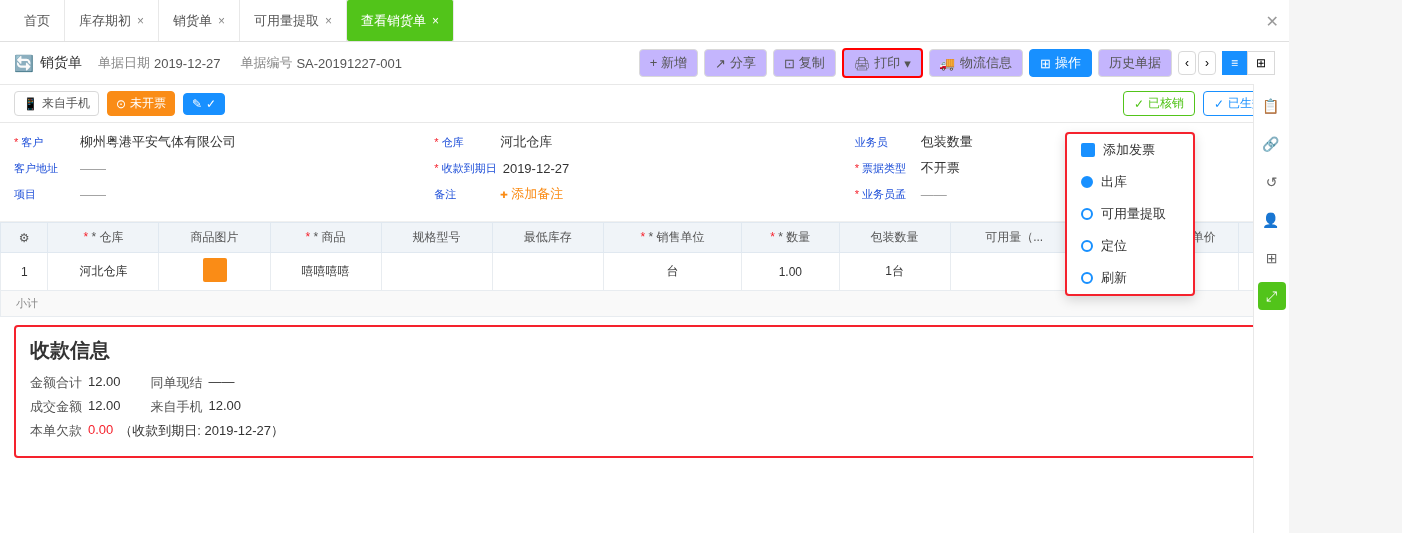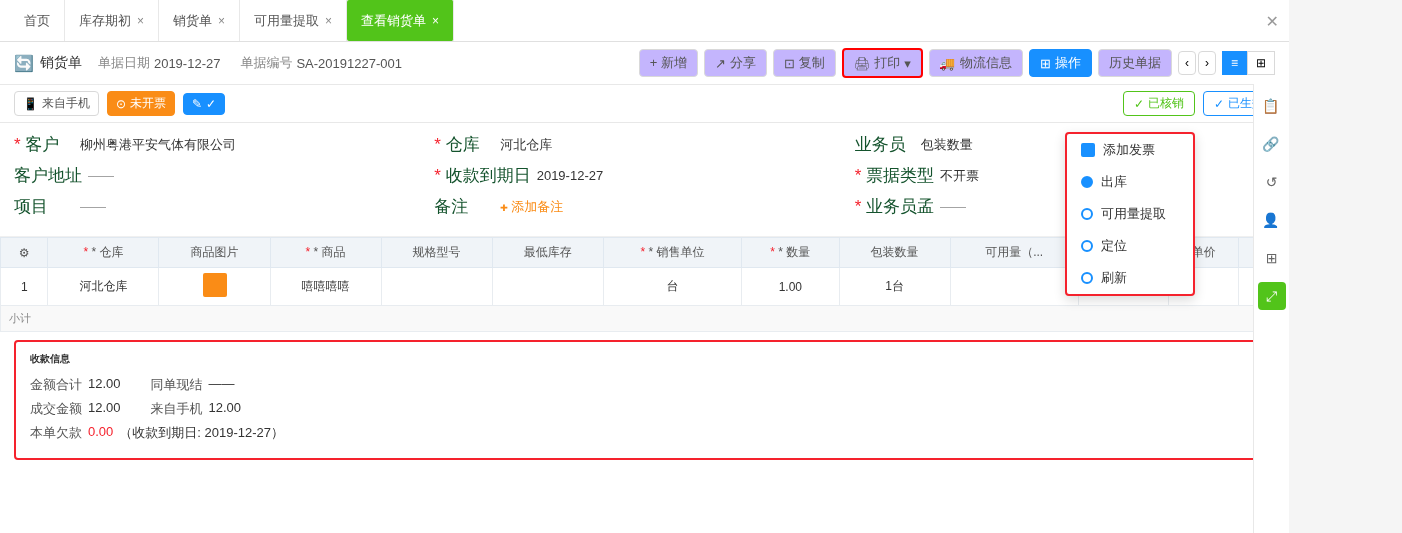--- a/index.html
+++ b/index.html
@@ -89,21 +89,21 @@
     .form-section {
       padding: 10px 14px; background: #fff; border-bottom: 1px solid #f0f0f0;
     }
     .form-row {
       display: flex; align-items: center; gap: 0; margin-bottom: 8px;
     }
     .form-group {
       display: flex; align-items: center; flex: 1; gap: 6px;
     }
     .form-label {
-      font-size: 17px; color: #14532d; white-space: nowrap; min-width: 60px;
+      font-size: 11px; color: #1d4ed8; white-space: nowrap; min-width: 60px;
     }
     .form-label.required::before {
       content: "* "; color: #f5222d;
     }
     .form-value {
       font-size: 13px; color: #333;
     }
     .form-value.gray { color: #999; }
     .add-note-btn {
       display: flex; align-items: center; gap: 3px; color: #fa8c16;
@@ -125,21 +125,21 @@
     }
     .data-table tr.subtotal td { background: #f9f9f9; font-size: 11px; color: #888; }
     .required-col::before { content: "* "; color: #f5222d; }
     .product-thumb { width: 24px; height: 24px; background: #fa8c16; border-radius: 2px; display: inline-block; }
 
     
     .bottom-panel {
       padding: 10px 14px; border: 2px solid #f5222d; margin: 8px 14px;
       border-radius: 4px; background: #fff;
     }
-    .panel-title { font-size: 10px; font-weight: bold; margin-bottom: 10px; }
+    .panel-title { font-size: 20px; font-weight: bold; margin-bottom: 10px; }
     .panel-row { display: flex; gap: 30px; margin-bottom: 6px; }
     .panel-item { display: flex; gap: 6px; font-size: 13px; }
     .panel-item-label { color: #555; }
     .panel-item-value { color: #333; }
     .panel-item-value.red { color: #f5222d; }
 
     
     .right-sidebar {
       position: absolute; right: 0; top: 42px; width: 36px;
       background: #fff; border-left: 1px solid #e8e8e8;
@@ -361,21 +361,21 @@
             <td></td>
             <td>台</td>
             <td>1.00</td>
             <td>1台</td>
             <td></td>
             <td>12.00</td>
             <td></td>
             <td>0.</td>
           </tr>
           <tr class="subtotal">
-            <td colspan="13" style="text-align:left; padding-left:8px;">
+            <td colspan="13" style="text-align:left; padding-left:15px;">
               <span>小计</span>
             </td>
           </tr>
         </tbody>
       </table>
     </div>
 
     <div class="bottom-panel">
       <div class="panel-title">收款信息</div>
       <div class="panel-row">

